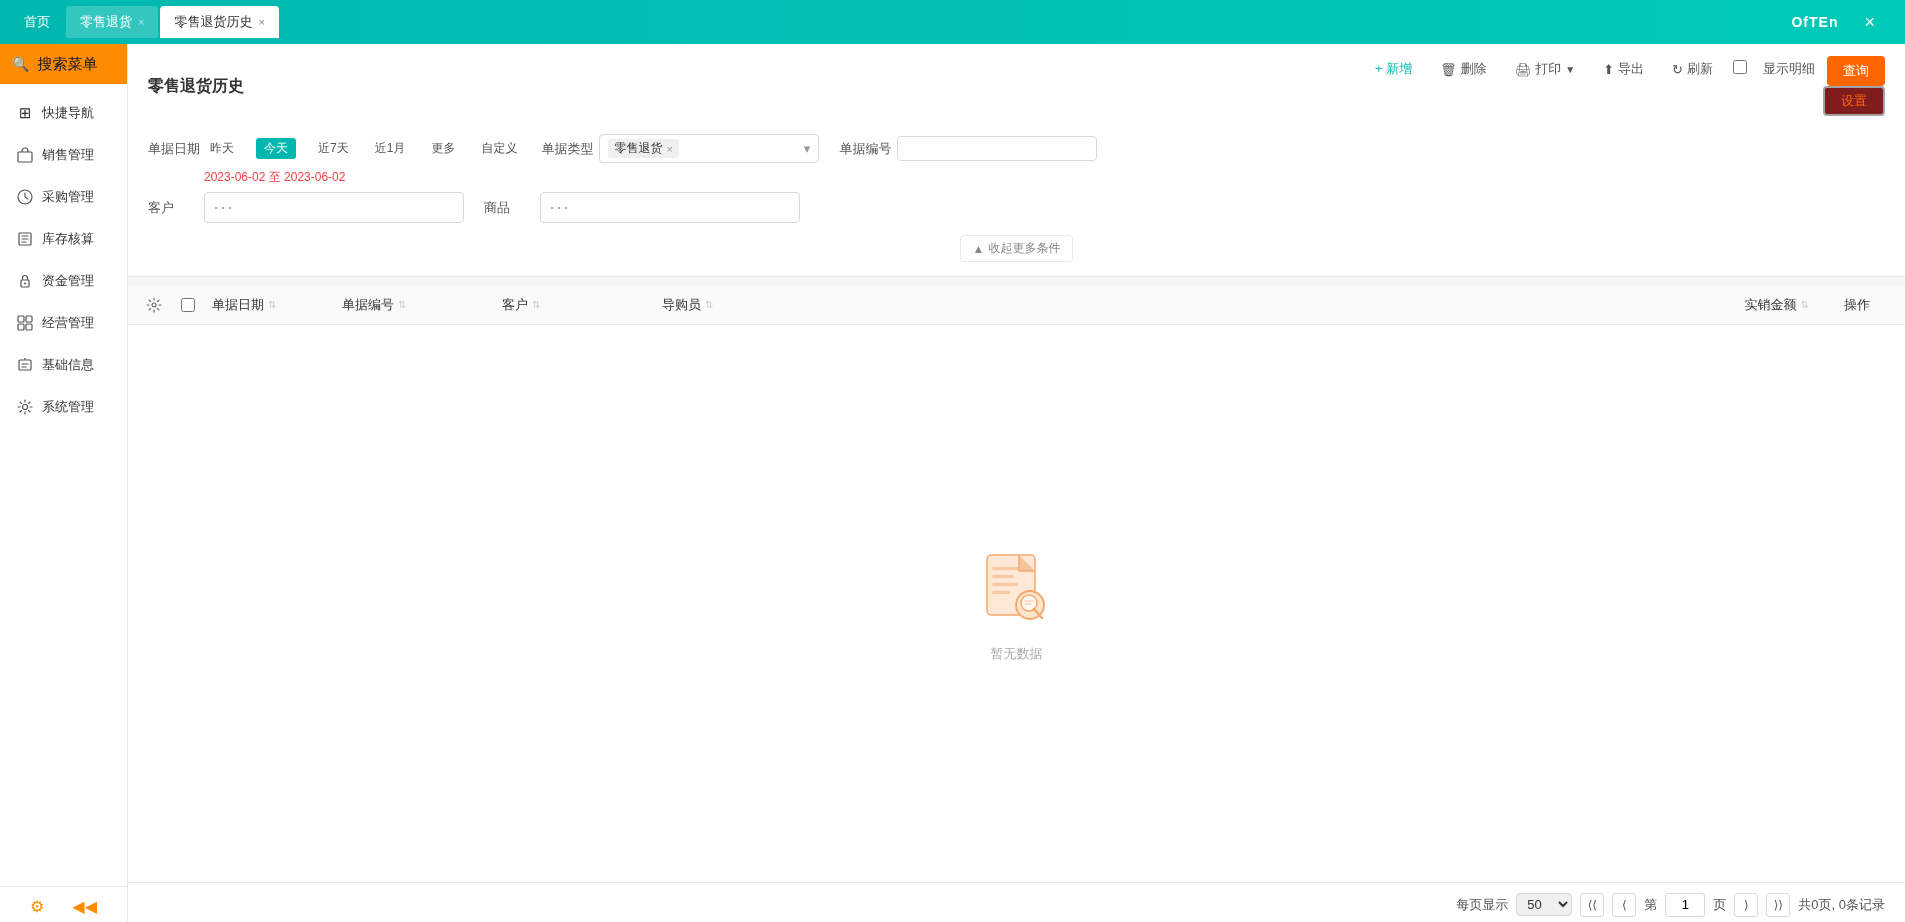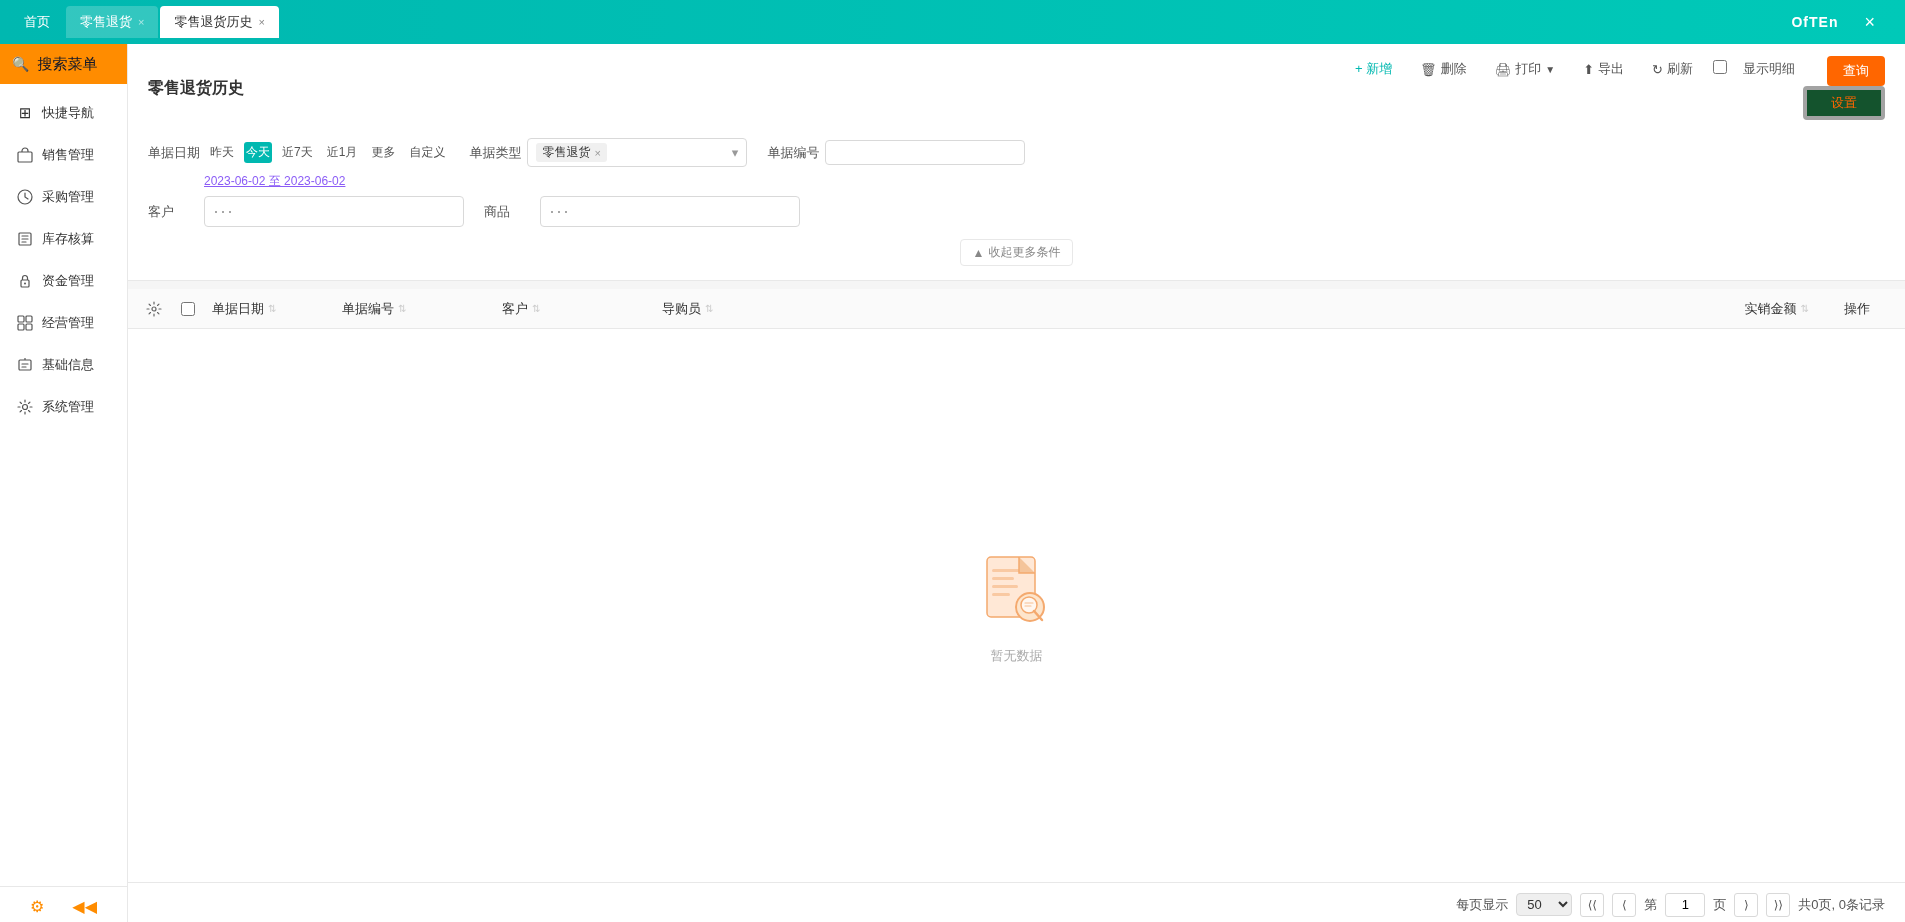--- a/index.html
+++ b/index.html
@@ -191,25 +191,25 @@
     .query-btn {
       background: #ff6600;
       color: #fff;
       border: none;
       border-radius: 4px;
       padding: 6px 16px;
       font-size: 13px;
       cursor: pointer;
     }
     .set-btn {
-      background: #14532d;
+      background: #7f1d1d;
       color: #ff6600;
-      border: 4px solid #a3a3a3;
+      border: 2px solid #a3a3a3;
       border-radius: 4px;
-      padding: 4px 24px;
+      padding: 4px 16px;
       font-size: 13px;
       cursor: pointer;
     }
     .toolbar-right {
       display: flex;
       flex-direction: column;
       align-items: flex-end;
     }
 
     
@@ -230,38 +230,37 @@
       font-size: 13px;
       color: #555;
     }
     .filter-label {
       white-space: nowrap;
       min-width: 50px;
     }
     .date-filter {
       display: flex;
       align-items: flex-start;
-      gap: 6px;
+      gap: 18px;
     }
     .date-btn {
       font-size: 12px;
       color: #555;
       cursor: pointer;
       padding: 2px 4px;
     }
     .date-btn.active {
       background: #00b8b0;
       color: #fff;
       border-radius: 3px;
-      padding: 2px 2px;
+      padding: 2px 8px;
     }
     .date-range-text {
       font-size: 12px;
-      color: #8b5cf6;
-      text-decoration: underline;
+      color: #ef4444;
     }
     .filter-input {
       border: 1px solid #d9d9d9;
       border-radius: 4px;
       padding: 4px 8px;
       font-size: 13px;
       color: #333;
       min-width: 120px;
       outline: none;
     }

